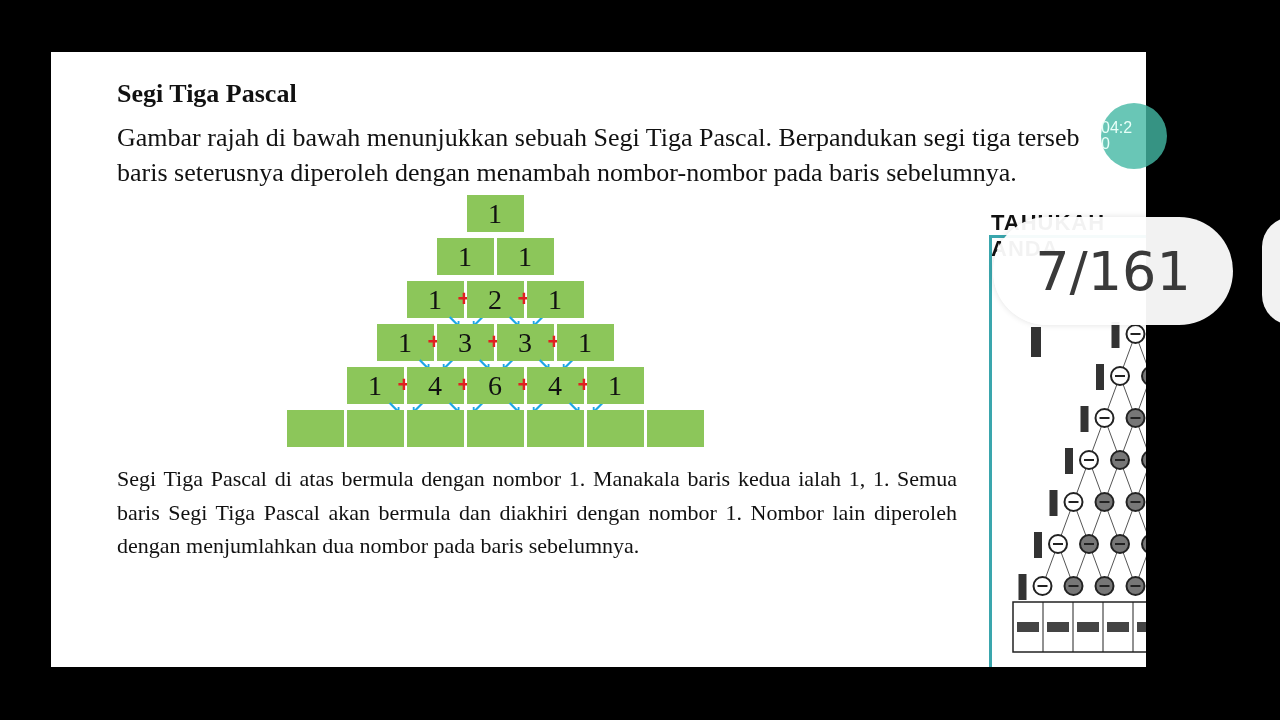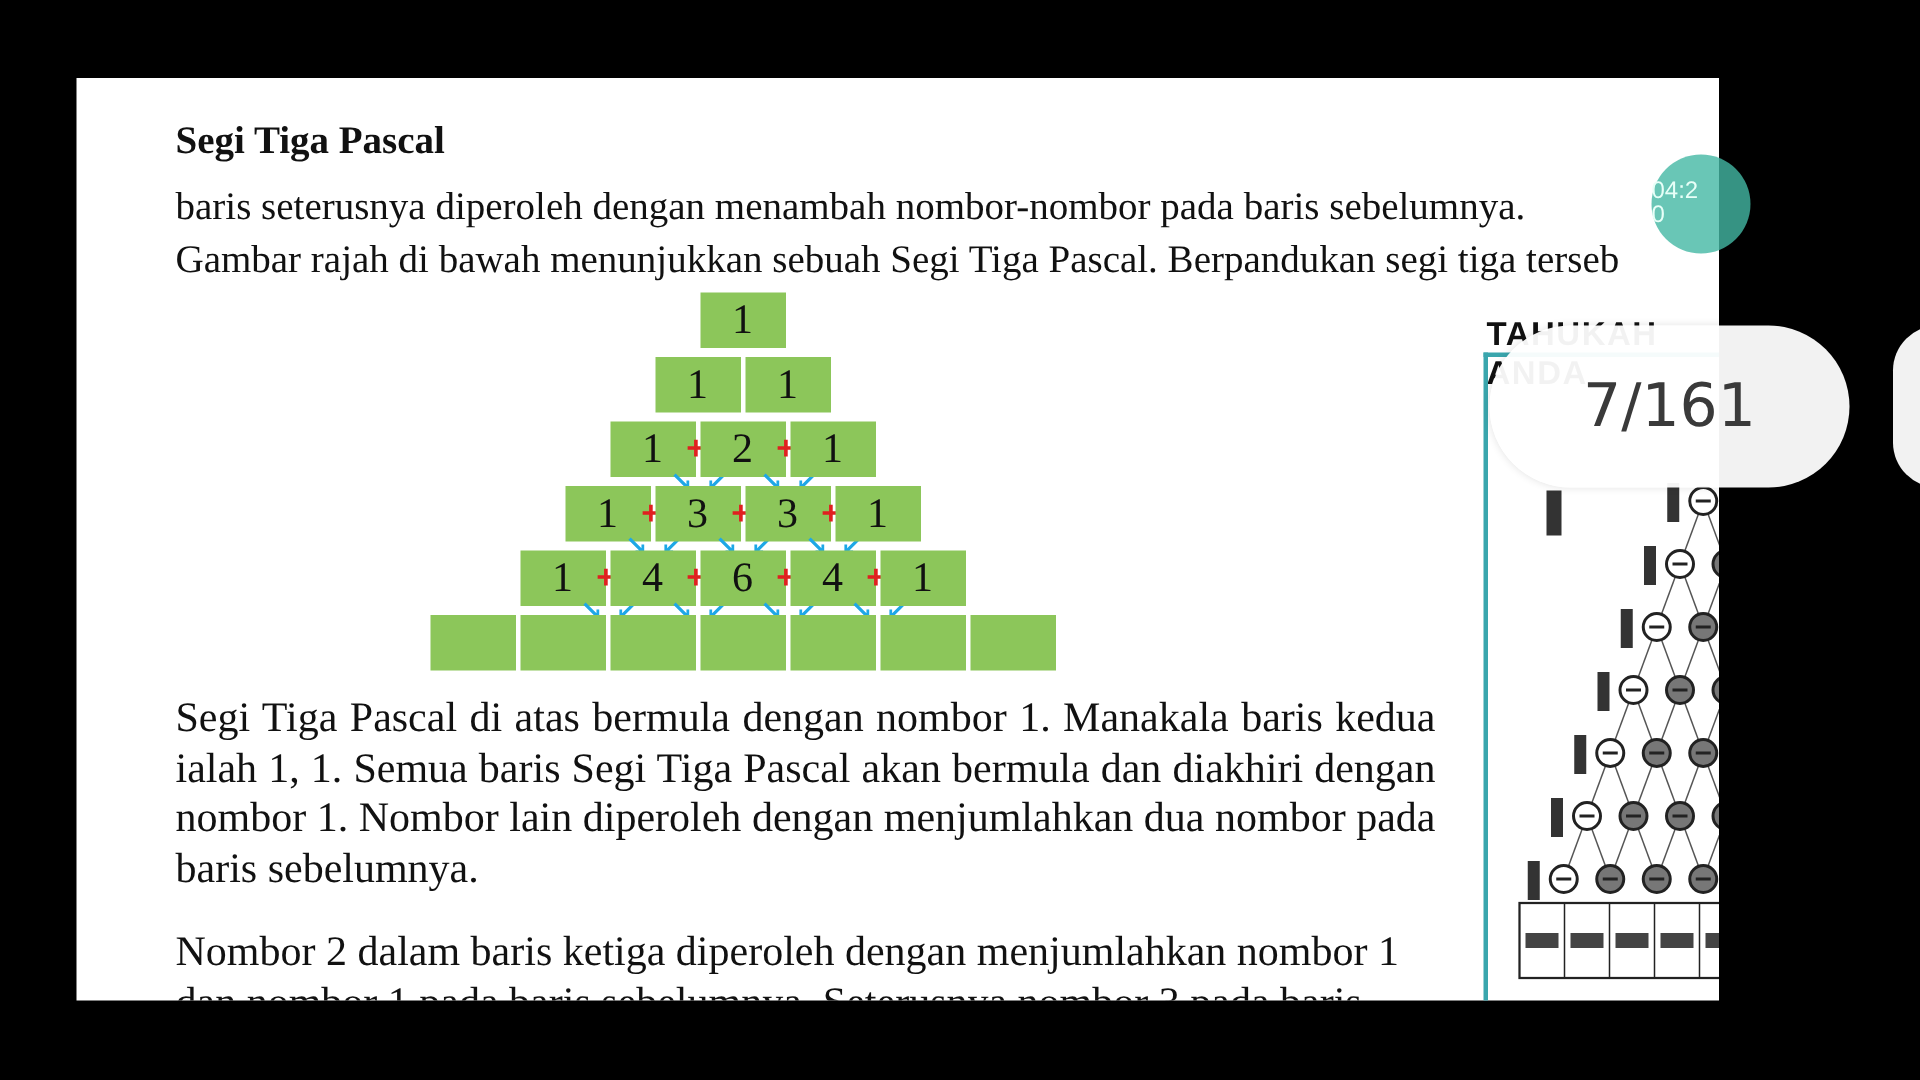--- a/index.html
+++ b/index.html
@@ -4,39 +4,39 @@
 <style>
   html,body{margin:0;padding:0;}
   body{width:1280px;height:720px;background:#000;position:relative;overflow:hidden;font-family:"Liberation Serif","DejaVu Serif",serif;color:#111;}
   .page{position:absolute;left:51px;top:52px;width:1095px;height:615px;background:#fff;overflow:hidden;}
   .title{position:absolute;left:66px;top:27px;font-size:26px;font-weight:bold;margin:0;letter-spacing:0px;}
   .intro{position:absolute;left:66px;top:68px;font-size:26px;line-height:35px;white-space:nowrap;}
   .tri{position:absolute;left:264px;top:143px;width:360px;height:256px;}
   .cell{position:absolute;width:57px;height:37px;background:#8cc65a;display:flex;align-items:center;justify-content:center;font-size:28px;color:#111;}
   .plus{position:absolute;color:#e02020;font-size:22px;font-weight:bold;font-family:"Liberation Sans",sans-serif;}
   .arrow{position:absolute;color:#1ea7e6;font-size:18px;font-weight:bold;font-family:"DejaVu Sans",sans-serif;}
-  .para{position:absolute;left:66px;width:840px;font-size:28px;line-height:33.5px;text-align:justify;}
+  .para{position:absolute;left:66px;width:840px;font-size:22px;line-height:33.5px;text-align:justify;}
   .para1{top:410px;}
   .para2{top:566px;}
   .sidebox{position:absolute;left:938px;top:183px;width:300px;height:440px;border-left:3px solid #3aa6ad;border-top:3px solid #3aa6ad;}
   .tahukah{position:absolute;left:940px;top:158px;font-family:"Liberation Sans",sans-serif;font-weight:bold;font-size:22px;letter-spacing:1px;}
   .qicon{position:absolute;left:1167px;top:142px;width:36px;height:40px;background:#16999c;color:#fff;font-family:"Liberation Sans",sans-serif;font-weight:bold;font-size:32px;display:flex;align-items:center;justify-content:center;transform:skewY(-6deg);}
   .chinese{position:absolute;left:950px;top:270px;width:280px;height:345px;}
   .timer{position:absolute;left:1101px;top:103px;width:66px;height:66px;border-radius:50%;background:rgba(68,184,164,0.8);color:#e8fff8;font-family:"Liberation Sans",sans-serif;font-size:16px;text-align:left;line-height:16px;padding-top:17px;box-sizing:border-box;}
-  .pagepill{position:absolute;left:993px;top:217px;width:240px;height:108px;border-radius:54px;background:rgba(255,255,255,0.95);box-shadow:0 0 6px rgba(0,0,0,0.12);display:flex;align-items:center;justify-content:center;font-family:"DejaVu Sans",sans-serif;font-size:40px;color:#3a3a3a;}
+  .pagepill{position:absolute;left:993px;top:217px;width:240px;height:108px;border-radius:54px;background:rgba(255,255,255,0.95);box-shadow:0 0 6px rgba(0,0,0,0.12);display:flex;align-items:center;justify-content:center;font-family:"DejaVu Sans",sans-serif;font-size:54px;color:#3a3a3a;}
   .pill2{position:absolute;left:1262px;top:217px;width:60px;height:108px;border-radius:54px;background:rgba(255,255,255,0.95);box-shadow:0 0 6px rgba(0,0,0,0.12);}
 </style>
 </head>
 <body>
 
 <div class="page">
   <h1 class="title">Segi Tiga Pascal</h1>
   <div class="intro">
+    <div>Gambar rajah di bawah menunjukkan sebuah Segi Tiga Pascal. Berpandukan segi tiga terseb</div>
     <div>baris seterusnya diperoleh dengan menambah nombor-nombor pada baris sebelumnya.</div>
-    <div>Gambar rajah di bawah menunjukkan sebuah Segi Tiga Pascal. Berpandukan segi tiga terseb</div>
   </div>
 
   <div class="tri" id="tri">
       <div class="cell" style="left: 151.5px; top: 0px; background: rgb(140, 198, 90);">1</div>
       <div class="cell" style="left: 121.5px; top: 43px; background: rgb(140, 198, 90);">1</div>
       <div class="cell" style="left: 181.5px; top: 43px; background: rgb(140, 198, 90);">1</div>
       <div class="cell" style="left: 91.5px; top: 86px; background: rgb(140, 198, 90);">1</div>
       <span class="plus" style="color: rgb(224, 32, 32); left: 142.5px; top: 91px;">+</span>
       <span class="arrow" style="color: rgb(30, 167, 230); left: 131.5px; top: 116px;">↘</span>
       <span class="arrow" style="color: rgb(30, 167, 230); left: 155.5px; top: 116px;">↙</span>
@@ -78,24 +78,20 @@
       <div class="cell" style="left: -28.5px; top: 215px; background: rgb(140, 198, 90);"></div>
       <div class="cell" style="left: 31.5px; top: 215px; background: rgb(140, 198, 90);"></div>
       <div class="cell" style="left: 91.5px; top: 215px; background: rgb(140, 198, 90);"></div>
       <div class="cell" style="left: 151.5px; top: 215px; background: rgb(140, 198, 90);"></div>
       <div class="cell" style="left: 211.5px; top: 215px; background: rgb(140, 198, 90);"></div>
       <div class="cell" style="left: 271.5px; top: 215px; background: rgb(140, 198, 90);"></div>
       <div class="cell" style="left: 331.5px; top: 215px; background: rgb(140, 198, 90);"></div>
     </div>
 
   <div class="para para1">Segi Tiga Pascal di atas bermula dengan nombor 1. Manakala baris kedua ialah 1, 1. Semua baris Segi Tiga Pascal akan bermula dan diakhiri dengan nombor 1. Nombor lain diperoleh dengan menjumlahkan dua nombor pada baris sebelumnya.</div>
-  <div class="para para2">
-    <div>Nombor 2 dalam baris ketiga diperoleh dengan menjumlahkan nombor 1</div>
-    <div>dan nombor 1 pada baris sebelumnya. Seterusnya nombor 3 pada baris</div>
-  </div>
 
   <div class="tahukah">TAHUKAH ANDA</div>
   <div class="qicon">?</div>
   <div class="sidebox"></div>
 
   <svg class="chinese" viewBox="0 0 280 345" id="chsvg">
       <line x1="134.5" y1="12" x2="119" y2="54" stroke="#555" stroke-width="1"></line>
       <line x1="134.5" y1="12" x2="150" y2="54" stroke="#555" stroke-width="1"></line>
       <circle cx="134.5" cy="12" r="9" fill="#fff" stroke="#222" stroke-width="2"></circle>
       <line x1="129.5" y1="12" x2="139.5" y2="12" stroke="#222" stroke-width="2"></line>

